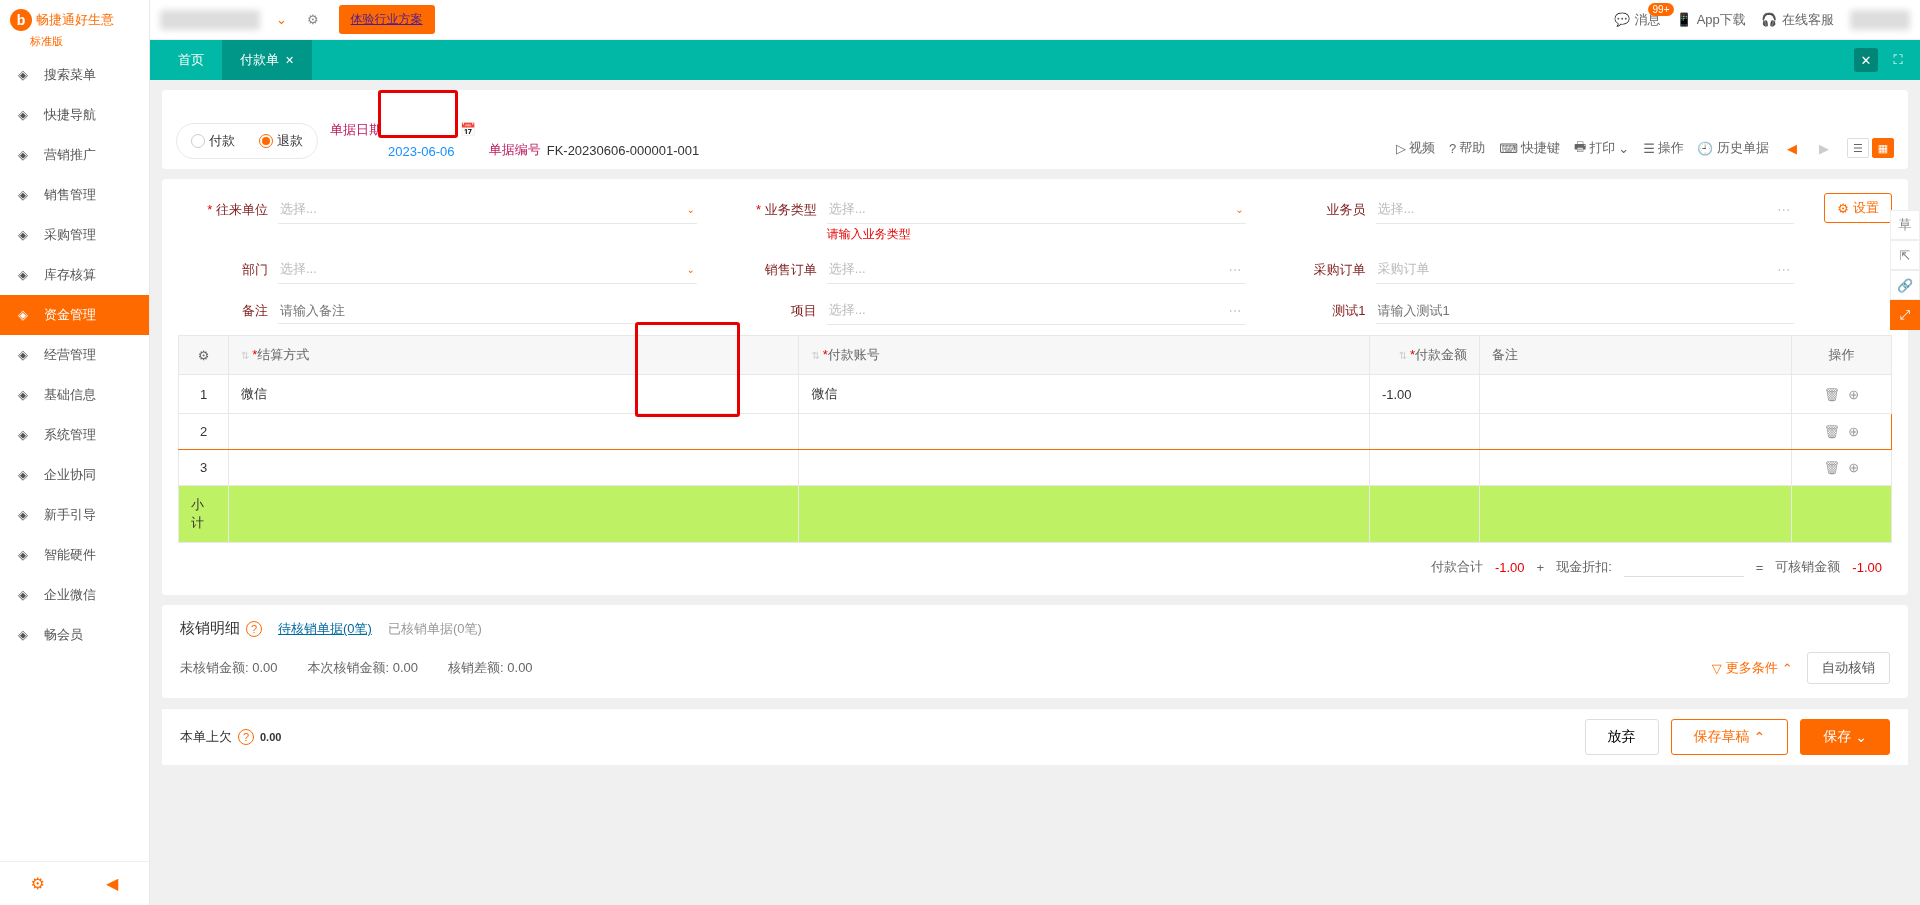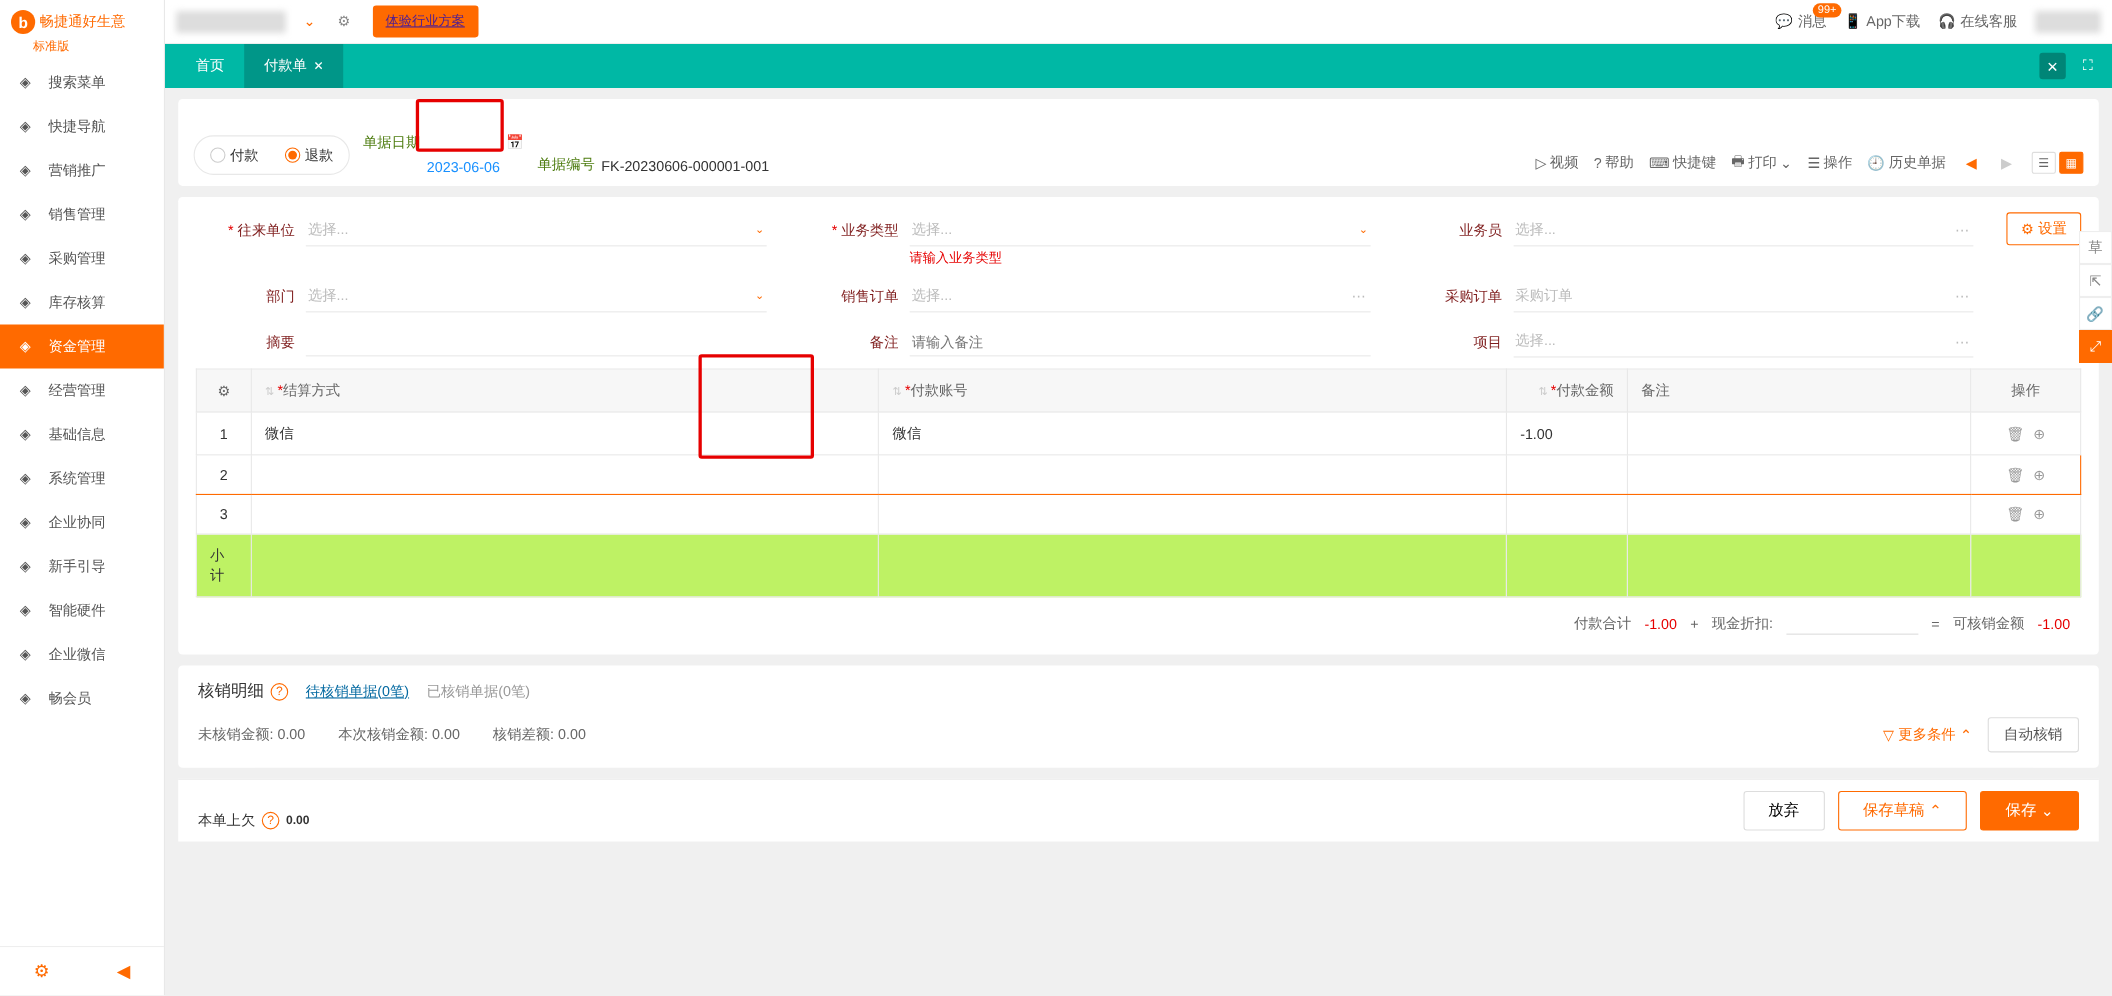--- a/index.html
+++ b/index.html
@@ -50,21 +50,21 @@
 
 .header-row { display: flex; align-items: flex-end; gap: 12px; padding: 10px 14px; background: #fff; border-radius: 4px; }
 .radio-group { display: flex; gap: 4px; border: 1px solid #e8e8e8; border-radius: 18px; padding: 4px; position: relative; }
 .radio-opt { display: flex; align-items: center; gap: 4px; padding: 4px 10px; cursor: pointer; font-size: 13px; }
 .radio-circle { width: 14px; height: 14px; border: 1px solid #ccc; border-radius: 50%; display: inline-flex; align-items: center; justify-content: center; }
 .radio-circle.on { border-color: #ff6a00; }
 .radio-circle.on::after { content: ""; width: 8px; height: 8px; background: #ff6a00; border-radius: 50%; }
 .highlight-box { position: absolute; border: 3px solid #e60000; border-radius: 3px; pointer-events: none; }
 .hl1 { top: 90px; left: 228px; width: 80px; height: 48px; }
 .label-val { display: flex; align-items: center; gap: 6px; }
-.lbl { color: #4d7c0f; }
+.lbl { color: #be185d; }
 .val-blue { color: #1890ff; margin-top: 44px; }
 .cal-icon { color: #ff6a00; }
 .header-actions { margin-left: auto; display: flex; align-items: center; gap: 14px; color: #666; font-size: 13px; }
 .ha-item { display: flex; align-items: center; gap: 3px; cursor: pointer; }
 .arrow-btn { color: #ff6a00; padding: 0 4px; cursor: pointer; }
 .view-toggle { display: flex; gap: 3px; }
 .vt { width: 22px; height: 20px; border: 1px solid #ddd; display: flex; align-items: center; justify-content: center; cursor: pointer; border-radius: 2px; font-size: 11px; }
 .vt.active { background: #ff6a00; color: #fff; border-color: #ff6a00; }
 
 
@@ -108,21 +108,21 @@
 .vh-title { font-size: 15px; display: flex; align-items: center; gap: 6px; }
 .info-icon { width: 16px; height: 16px; border: 1px solid #ff6a00; color: #ff6a00; border-radius: 50%; display: inline-flex; align-items: center; justify-content: center; font-size: 11px; }
 .vh-tab { color: #999; cursor: pointer; }
 .vh-tab.active { color: #0369a1; text-decoration: underline; }
 .verify-stats { display: flex; gap: 30px; color: #666; }
 .verify-actions { margin-left: auto; display: flex; align-items: center; gap: 14px; }
 .more-cond { color: #ff6a00; cursor: pointer; display: flex; align-items: center; gap: 4px; }
 .auto-btn { border: 1px solid #ddd; background: #fff; padding: 6px 14px; border-radius: 3px; cursor: pointer; color: #555; }
 
 
-.footer { background: #fff; border-top: 1px solid #eee; padding: 10px 18px; display: flex; align-items: flex-end; }
+.footer { background: #fff; border-top: 1px solid #eee; padding: 10px 18px; display: flex; align-items: center; }
 .owed { display: flex; align-items: center; gap: 6px; }
 .owed-val { font-weight: bold; font-size: 11px; }
 .footer-btns { margin-left: auto; display: flex; gap: 12px; }
 .btn { padding: 8px 22px; border-radius: 3px; cursor: pointer; font-size: 14px; border: 1px solid #ddd; background: #fff; display: flex; align-items: center; gap: 4px; }
 .btn-outline { border-color: #ff6a00; color: #ff6a00; }
 .btn-primary { background: #ff6a00; color: #fff; border-color: #ff6a00; }
 
 
 .right-rail { position: absolute; right: 0; top: 210px; display: flex; flex-direction: column; }
 .rail-item { width: 30px; height: 30px; background: #fff; border: 1px solid #eee; display: flex; align-items: center; justify-content: center; color: #888; cursor: pointer; font-size: 13px; }
@@ -333,39 +333,39 @@
               </div>
             <div class="form-field">
                 <span class="ff-label">采购订单</span>
                 <div class="ff-input">
                   <span class="placeholder">采购订单</span>
                   <span class="dots">⋯</span>
                 </div>
               </div>
 
             <div class="form-field">
-                <span class="ff-label">摘要</span>
-                <div class="ff-input">
-                  <input placeholder="" style="">
-                </div>
-              </div>
-            <div class="form-field">
                 <span class="ff-label">备注</span>
                 <div class="ff-input">
                   <input placeholder="请输入备注" style="">
                 </div>
               </div>
             <div class="form-field">
                 <span class="ff-label">项目</span>
                 <div class="ff-input">
                   <span class="placeholder">选择...</span>
                   <span class="dots">⋯</span>
                 </div>
               </div>
 
+            <div class="form-field">
+                <span class="ff-label">测试1</span>
+                <div class="ff-input">
+                  <input placeholder="请输入测试1" style="">
+                </div>
+              </div>
           </div>
           <div class="settings-wrap">
             <button class="settings-btn">
                 <span>⚙</span>
                 <span>设置</span>
               </button>
           </div>
         </div>
 
         <div class="tbl-wrap">

